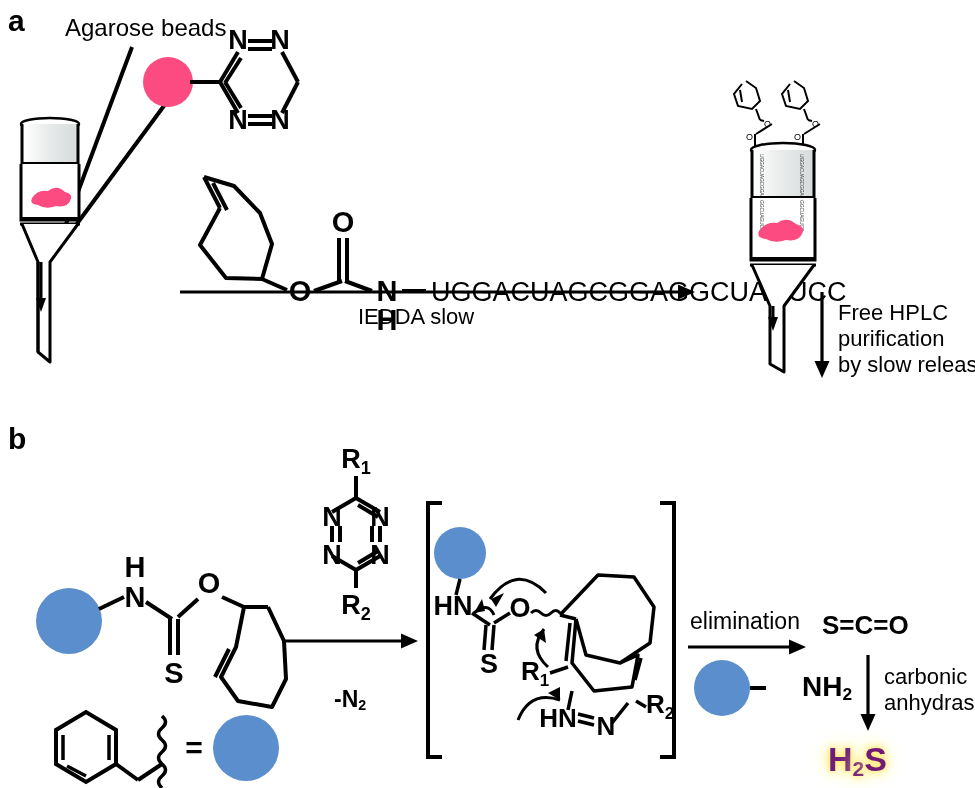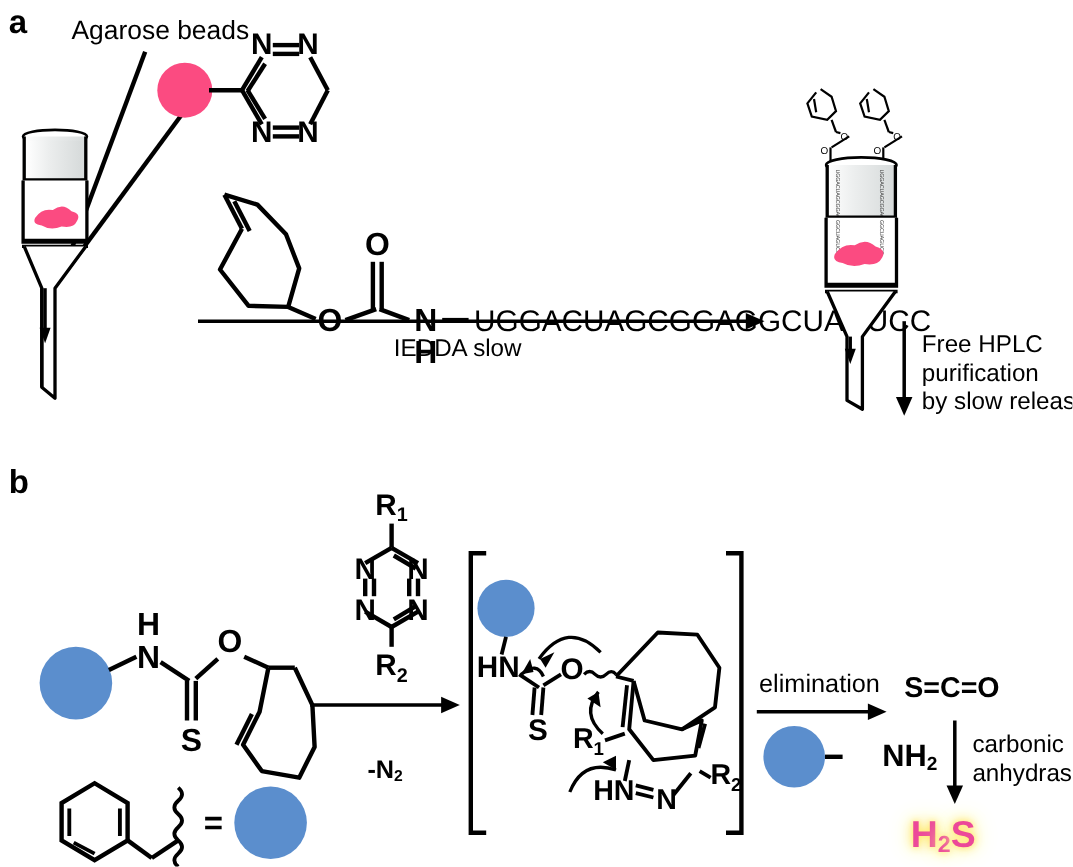--- a/index.html
+++ b/index.html
@@ -48,21 +48,21 @@
   .bead-pink {
     border-radius: 50%;
     background: #fb4b81;
   }
   .h2s-glow {
     font-family: "Liberation Sans", sans-serif;
     font-weight: bold;
     font-size: 34px;
     line-height: 1;
     white-space: nowrap;
-    color: #ec4899;
+    color: #701a75;
     text-shadow:
       0 0 6px #ffe969,
       0 0 12px #ffe969,
       0 0 18px #fff3a8,
       0 0 26px #fff7c9;
   }
   sub { font-size: 0.62em; vertical-align: -0.22em; }
   svg { display: block; overflow: visible; }
   .rna-micro {
     font-family: "Liberation Sans", sans-serif;

